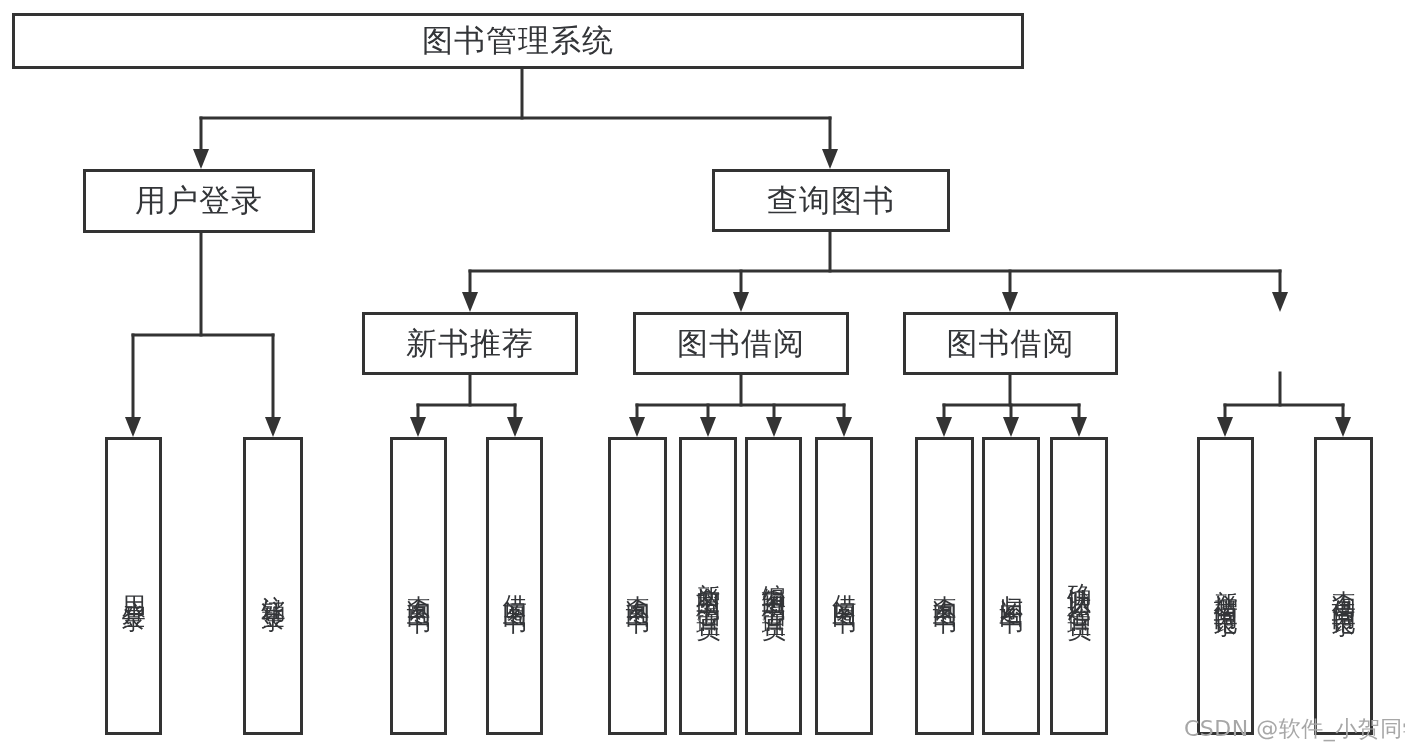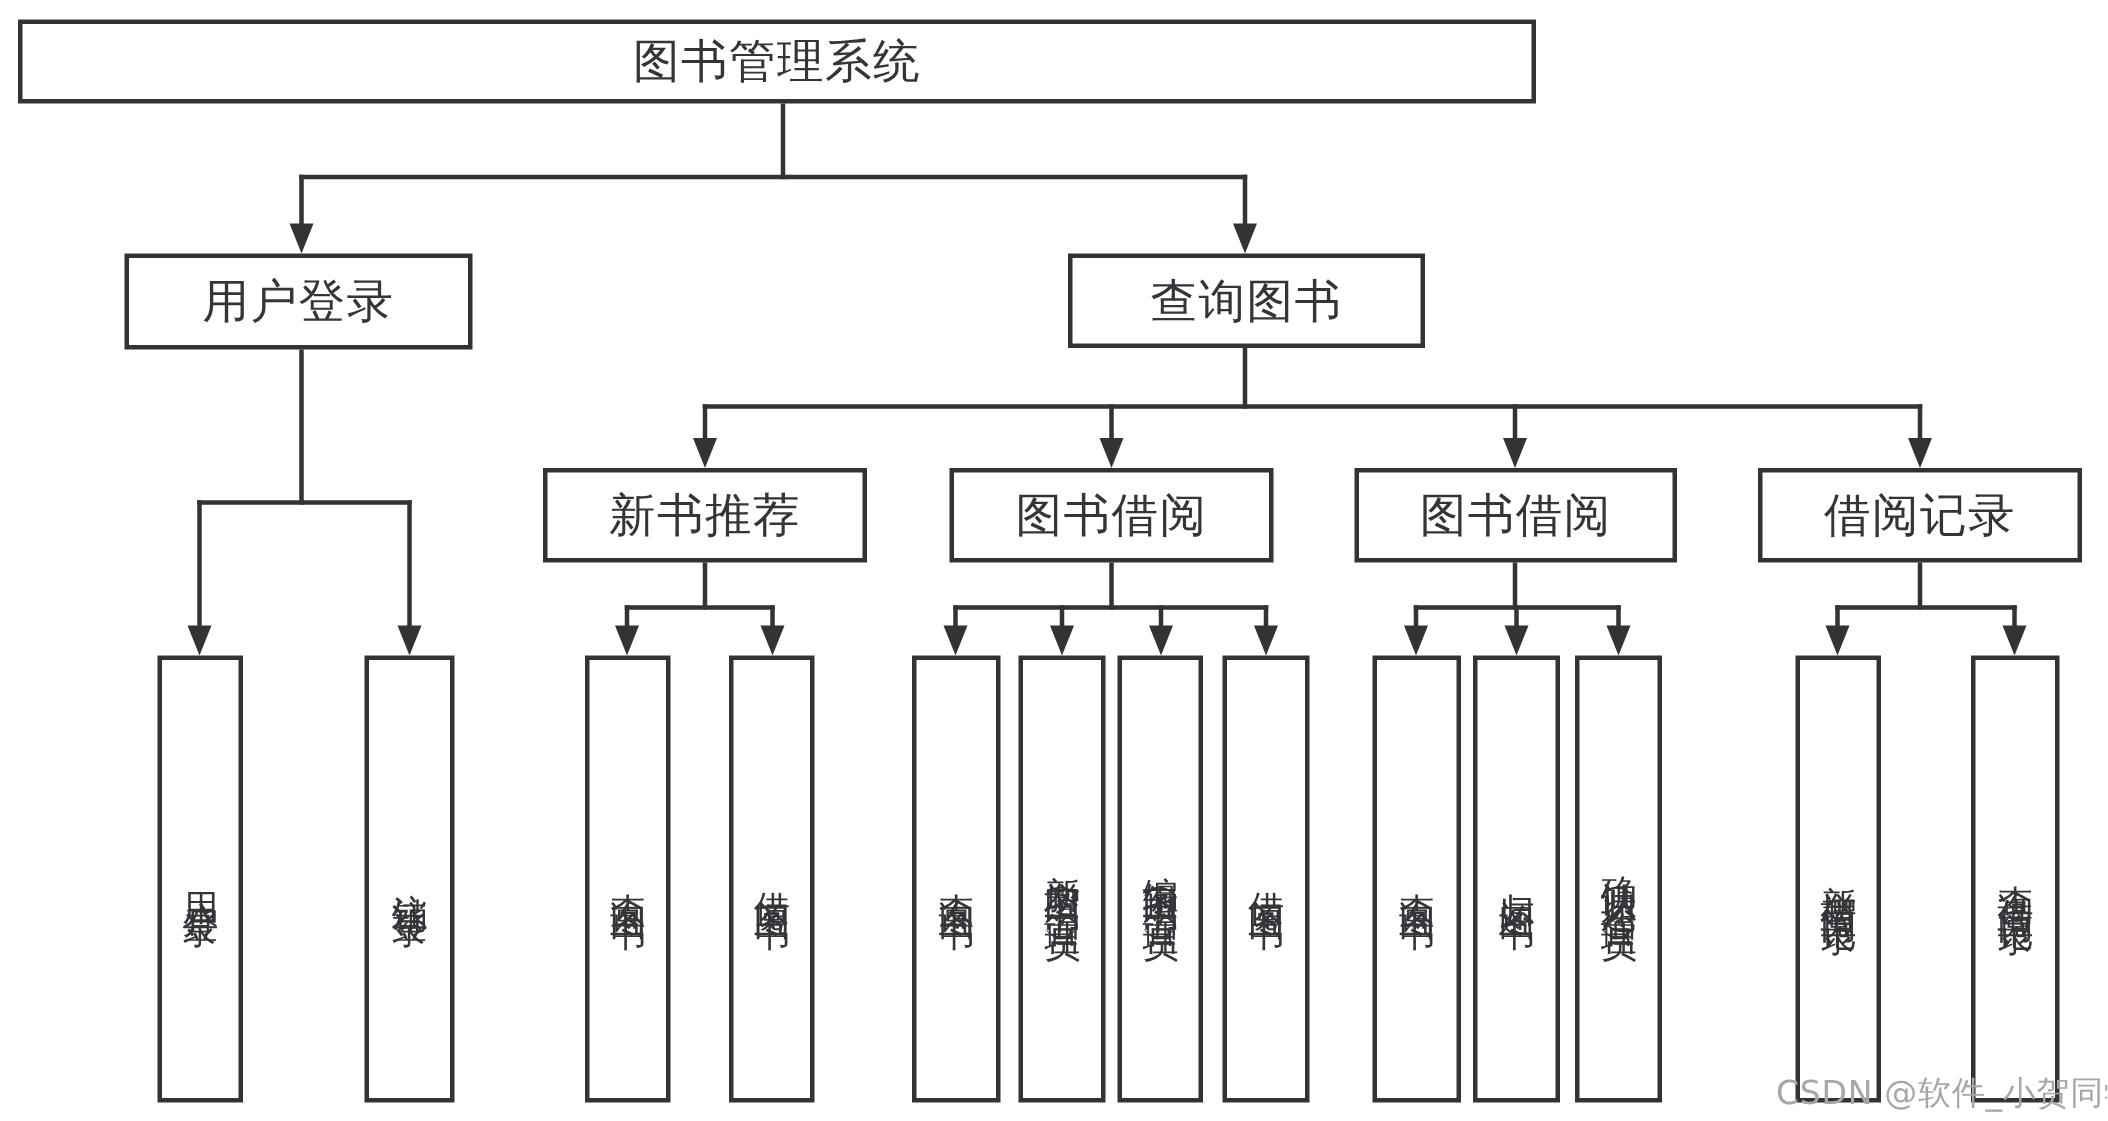--- a/index.html
+++ b/index.html
@@ -105,21 +105,20 @@
     </svg>
 
   <div class="box h" style="left:12px;top:13px;width:1012px;height:56px">图书管理系统</div>
 
   <div class="box h" style="left:83px;top:169px;width:232px;height:64px">用户登录</div>
   <div class="box h" style="left:712px;top:169px;width:238px;height:63px">查询图书</div>
 
   <div class="box h" style="left:633px;top:312px;width:216px;height:63px">图书借阅</div>
   <div class="box h" style="left:362px;top:312px;width:216px;height:63px">新书推荐</div>
   <div class="box h" style="left:903px;top:312px;width:215px;height:63px">图书借阅</div>
-  <div class="box h" style="left:1172px;top:312px;width:216px;height:63px">借阅记录</div>
 
   <div class="box v" style="left:105px;top:437px;width:57px;height:298px">用户登录</div>
   <div class="box v" style="left:243px;top:437px;width:60px;height:298px">注销登录</div>
 
   <div class="box v" style="left:390px;top:437px;width:57px;height:298px">查询图书</div>
   <div class="box v" style="left:486px;top:437px;width:57px;height:298px">借阅图书</div>
 
   <div class="box v" style="left:608px;top:437px;width:59px;height:298px">查询图书</div>
   <div class="box v" style="left:679px;top:437px;width:58px;height:298px">新增图书（管理员）</div>
   <div class="box v" style="left:745px;top:437px;width:57px;height:298px">编辑图书（管理员）</div>

